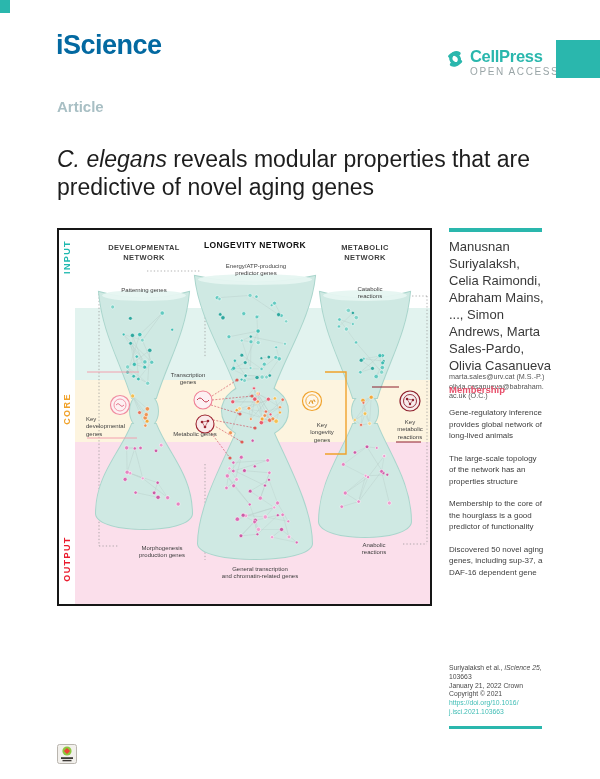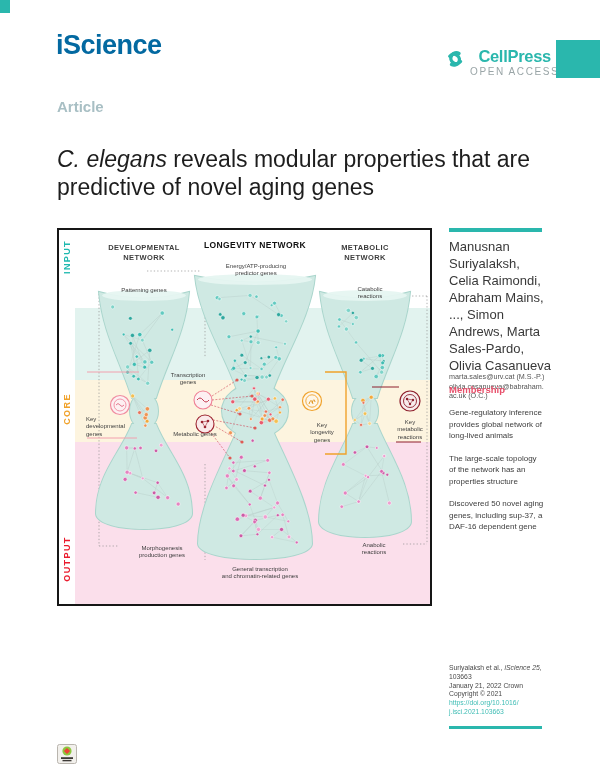--- a/index.html
+++ b/index.html
@@ -3,21 +3,21 @@
 <meta charset="utf-8">
 <style>
   * { margin:0; padding:0; box-sizing:border-box; }
   html,body { width:600px; height:779px; background:#fff; overflow:hidden;
               font-family:"Liberation Sans", sans-serif; }
   .abs { position:absolute; }
 
   
   #corner-square { left:0; top:8; width:10px; height:13px; background:#2ab7ad; }
   #journal-logo { left:56px; top:30px; font-size:27px; font-weight:bold; color:#0369a1; letter-spacing:-0.5px; }
-  #cellpress { left:444px; top:48px; display:flex; align-items:flex-start;text-align:center; }
+  #cellpress { left:444px; top:48px; display:flex; align-items:flex-start; }
   #cellpress .cp-text { margin-left:4px; }
   #cellpress .cp-name { font-size:16.5px; font-weight:bold; color:#2ab7ad; letter-spacing:-0.3px; line-height:17px; }
   #cellpress .cp-oa { font-size:10px; color:#9aa5a7; letter-spacing:1.6px; margin-top:1px; }
   #corner-rect { left:556px; top:40px; width:44px; height:38px; background:#2ab7ad; }
 
   #kicker { left:57px; top:98px; font-size:15px; font-weight:bold; color:#a8bfc4; }
   #title { left:57px; top:117px; width:490px; font-size:23px; line-height:28px; color:#1d1d1d; }
   #title i { font-style:italic; }
 
   
@@ -644,20 +644,21 @@
   <div class="abs" id="sb-bar-top"></div>
   <div class="abs" id="sb-authors">Manusnan Suriyalaksh, Celia Raimondi, Abraham Mains, ..., Simon Andrews, Marta Sales-Pardo, Olivia Casanueva</div>
   <div class="abs" id="sb-emails">
     <div>marta.sales@urv.cat (M.S.-P.)</div>
     <div>olivia.casanueva@babraham.ac.uk (O.C.)</div>
   </div>
   <div class="abs" id="sb-hl-title">Membership</div>
   <div class="abs" id="sb-highlights">
     <p>Gene-regulatory inference provides global network of long-lived animals</p>
     <p>The large-scale topology of the network has an properties structure</p>
+    <p>Membership to the core of the hourglass is a good predictor of functionality</p>
     <p>Discovered 50 novel aging genes, including sup-37, a DAF-16 dependent gene</p>
   </div>
   <div class="abs" id="sb-cite">
     <div>
       <span>Suriyalaksh et al., </span><span class="it">iScience 25,</span>
     </div>
     <div>103663</div>
     <div>January 21, 2022 Crown</div>
     <div>Copyright © 2021</div>
     <div class="doi">

